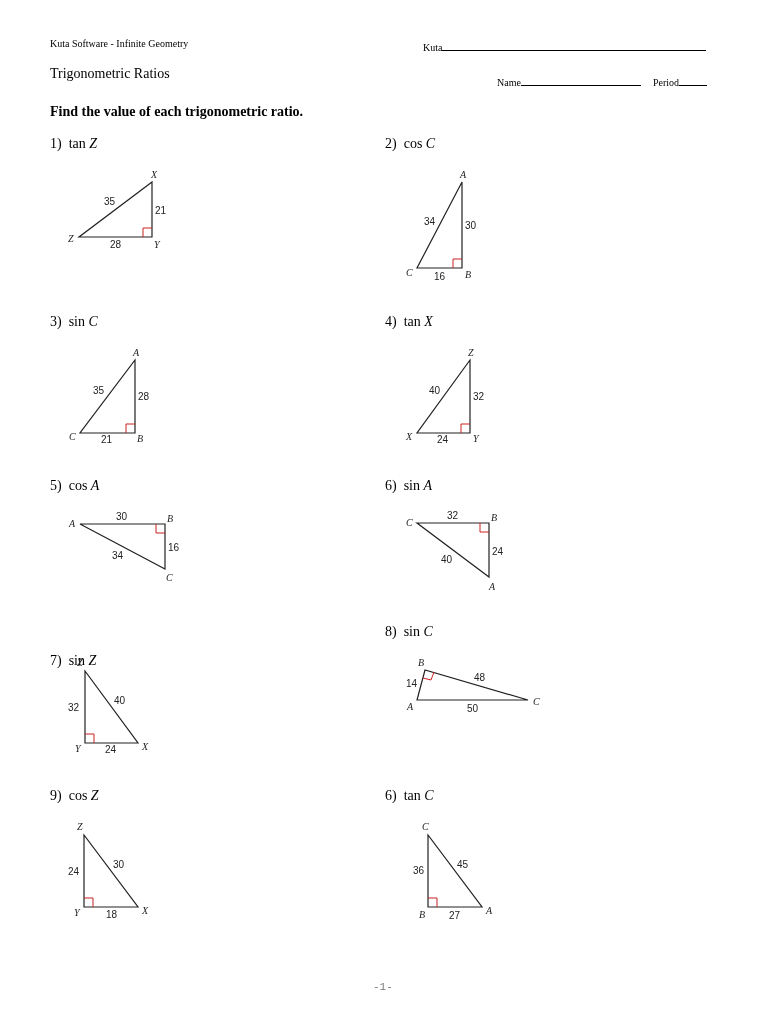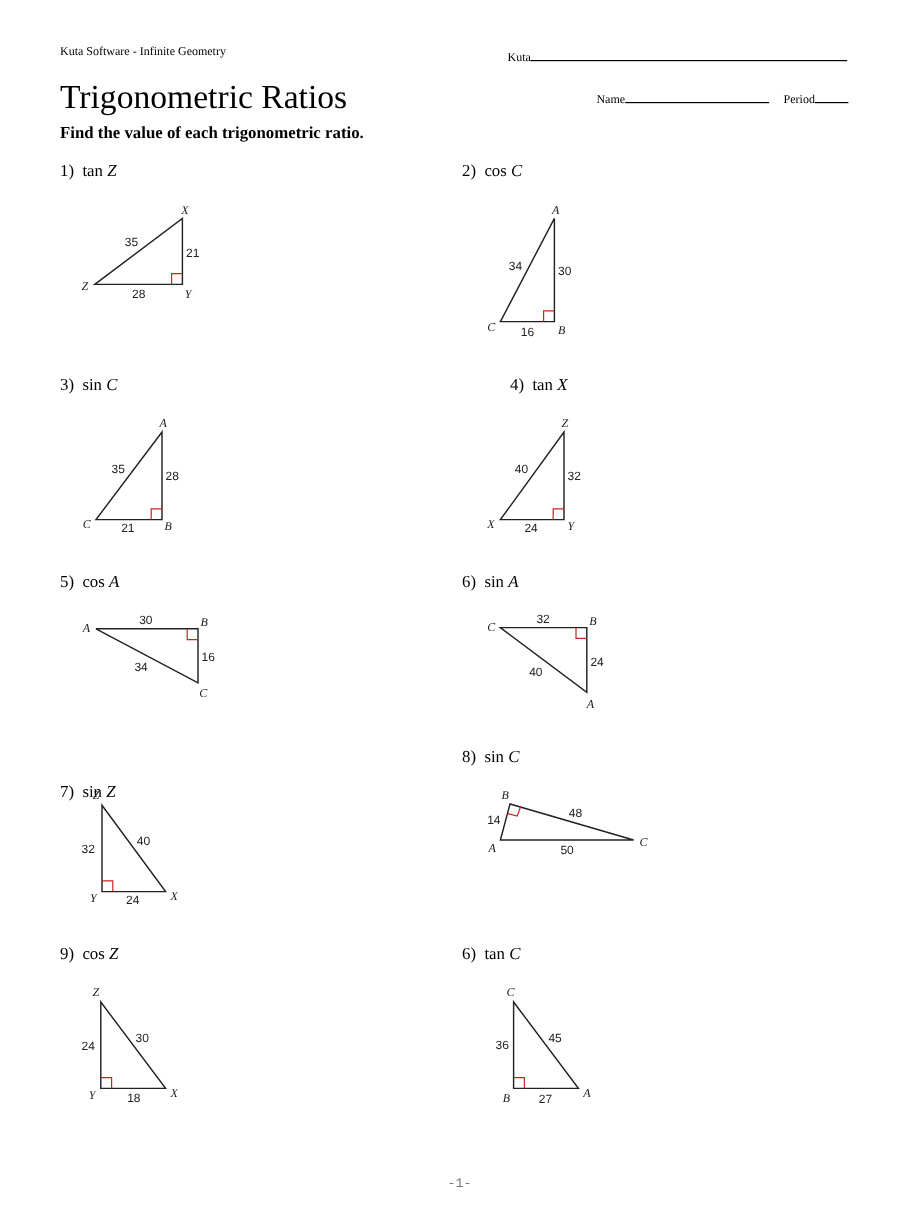--- a/index.html
+++ b/index.html
@@ -1,19 +1,19 @@
 <!DOCTYPE html>
 <html><head>
 <meta charset="utf-8">
 <style>
   html, body { margin: 0; padding: 0; background: #ffffff; }
   body { width: 768px; height: 1024px; position: relative; overflow: hidden; font-family: "Liberation Serif", serif; color: #000; }
   .abs { position: absolute; }
   .hdr-small { font-size: 10px; }
-  .title { font-size: 28px; }
+  .title { font-size: 14px; }
   .instr { font-size: 14px; font-weight: bold; }
   .qlabel { font-size: 14px; white-space: nowrap; }
   .qlabel i { font-style: italic; }
   .blank { display: inline-block; border-bottom: 1px solid #000; height: 12px; vertical-align: baseline; }
   svg.fig { position: absolute; overflow: visible; }
   svg text.side { font-family: "Liberation Sans", sans-serif; font-size: 10px; fill: #222; }
   svg text.vtx { font-family: "Liberation Serif", serif; font-style: italic; font-size: 10px; fill: #222; }
   .footer { font-family: "Liberation Mono", monospace; font-size: 11px; color: #777; }
 </style>
 </head>
@@ -69,21 +69,21 @@
   <polygon points="80,433 135,433 135,360" stroke="#222" stroke-width="1.2" fill="none"></polygon>
   <polyline points="126,433 126,424 135,424" stroke="#cc2222" fill="none" stroke-width="1"></polyline>
   <text class="vtx" x="69" y="440">C</text>
   <text class="vtx" x="137" y="442">B</text>
   <text class="vtx" x="133" y="356">A</text>
   <text class="side" x="93" y="394">35</text>
   <text class="side" x="138" y="400">28</text>
   <text class="side" x="101" y="443">21</text>
 </svg>
 
-<div class="abs qlabel" style="left:385px; top:314px;margin-left:40px;">
+<div class="abs qlabel" style="left:385px; top:314px;">
   <span>4)</span>&nbsp; <span>tan</span> <i>X</i>
 </div>
 <svg class="fig" style="left:0; top:0;" width="768" height="1024">
   <polygon points="417,433 470,433 470,360" stroke="#222" stroke-width="1.2" fill="none"></polygon>
   <polyline points="461,433 461,424 470,424" stroke="#cc2222" fill="none" stroke-width="1"></polyline>
   <text class="vtx" x="406" y="440">X</text>
   <text class="vtx" x="473" y="442">Y</text>
   <text class="vtx" x="468" y="356">Z</text>
   <text class="side" x="429" y="394">40</text>
   <text class="side" x="473" y="400">32</text>

